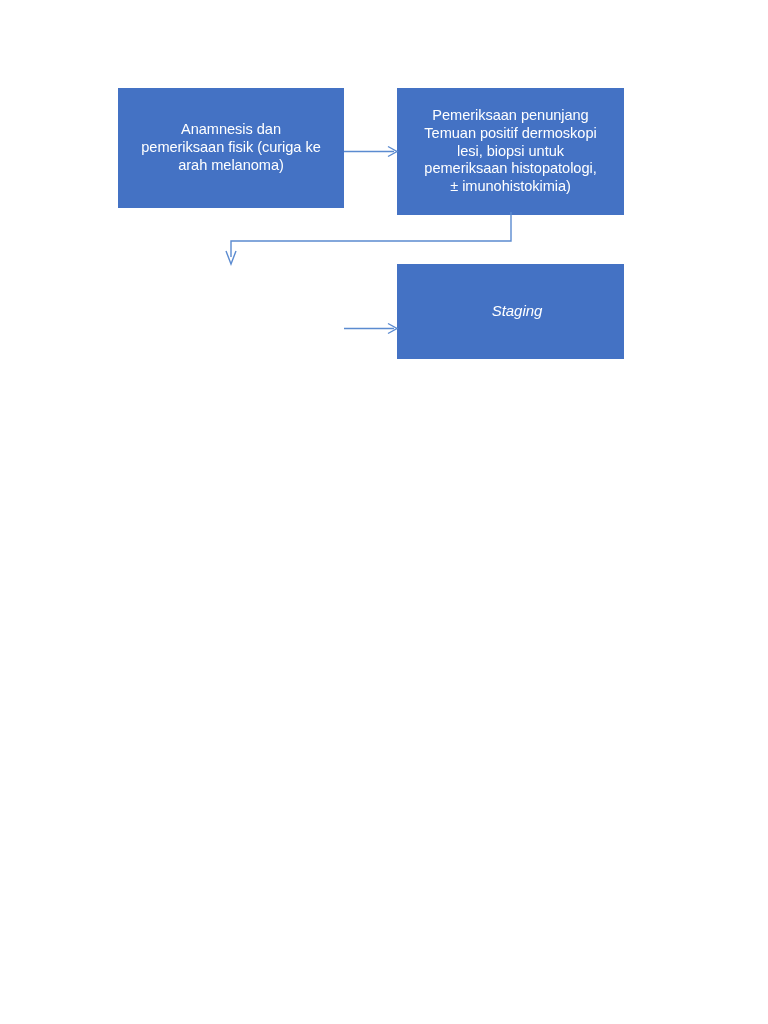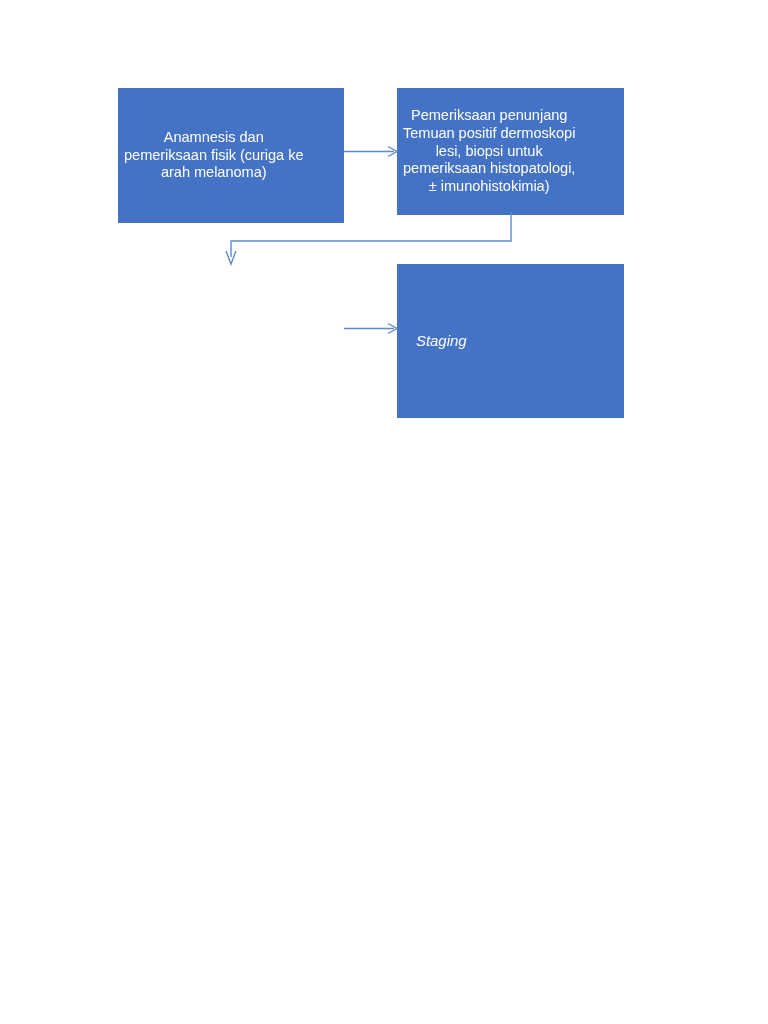--- a/index.html
+++ b/index.html
@@ -17,42 +17,42 @@
     position: relative;
     width: 768px;
     height: 1024px;
   }
   .node {
     position: absolute;
     background: #4472C4;
     color: #ffffff;
     display: flex;
     align-items: center;
-    justify-content: flex-start;
+    justify-content: center;
     text-align: center;
     box-sizing: border-box;
     line-height: 1.22;
     font-size: 14.6px;
     letter-spacing: -0.05px;
   }
   .node .label {
     display: block;
     padding: 0 6px;
     white-space: pre-line;
   }
   .node.italic .label {
     font-style: italic;
     font-size: 15px;
   }
 
   
-  #node-anamnesis { left: 118px; top: 88px;  width: 226px; height: 135px; }
+  #node-anamnesis { left: 118px; top: 88px;  width: 226px; height: 120px; }
   #node-penunjang { left: 397px; top: 88px;  width: 227px; height: 127px; }
   #node-diagnosis { left: 118px; top: 265px; width: 226px; height: 126px; }
-  #node-staging   { left: 397px; top: 264px; width: 227px; height: 154px; padding-left: 13px; }
+  #node-staging   { left: 397px; top: 264px; width: 227px; height: 95px; padding-left: 13px; }
 
   
   .connector {
     position: absolute;
     overflow: visible;
   }
   #conn-top    { left: 344px; top: 141px; width: 56px;  height: 22px; }
   #conn-elbow  { left: 220px; top: 212px; width: 300px; height: 54px; }
   #conn-bottom { left: 344px; top: 318px; width: 56px;  height: 22px; }
   .conn-line {

